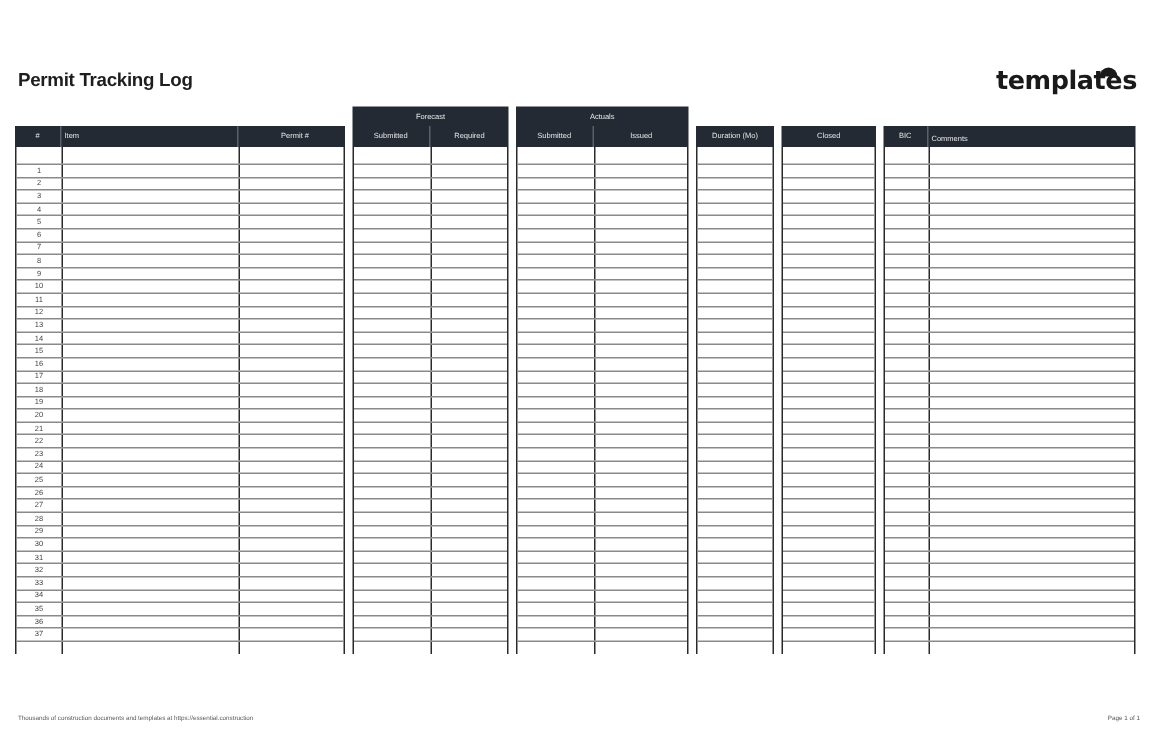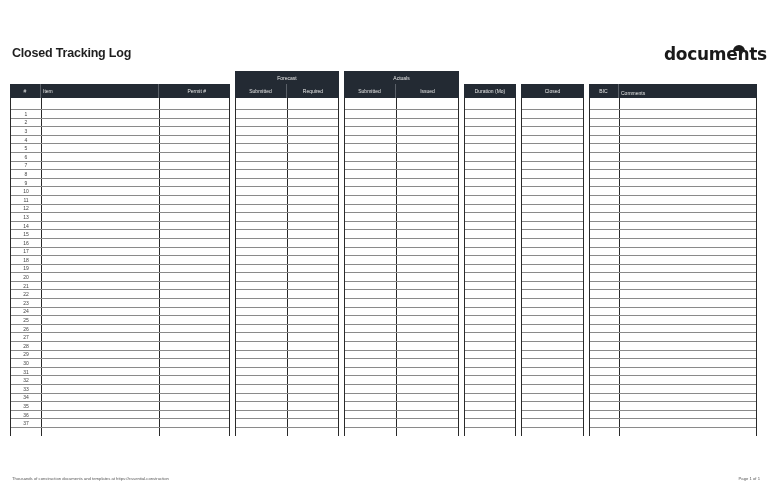--- a/index.html
+++ b/index.html
@@ -21,23 +21,23 @@
     .row div { box-sizing:border-box; font-size:5px; color:#444; display:flex; align-items:center; justify-content:center; }
     .row .vl { border-right:1px solid #2a2a2a; }
     .blockbody { border-left:1px solid #2a2a2a; border-right:1px solid #2a2a2a; }
     .tail { height:8px; }
     .footer-left { position:absolute; left:12px; top:476px; font-size:4.2px; color:#555; }
     .footer-right { position:absolute; right:8px; top:476px; font-size:4.2px; color:#555; }
   </style>
 </head>
 <body>
 
-<div class="title">Closed Tracking Log</div>
+<div class="title">Permit Tracking Log</div>
 <div class="logo">
-  <span>documents</span>
+  <span>templates</span>
   <span class="hat"></span>
 </div>
 
 <div class="grp" style="left:235px;width:104px;">Forecast</div>
 <div class="grp" style="left:344px;width:115px;">Actuals</div>
 
 <div class="block" style="left:10px;width:220px;">
   <div class="hdr">
     <div class="c sep" style="width:31px">#</div>
     <div class="l sep" style="width:118px">Item</div>

